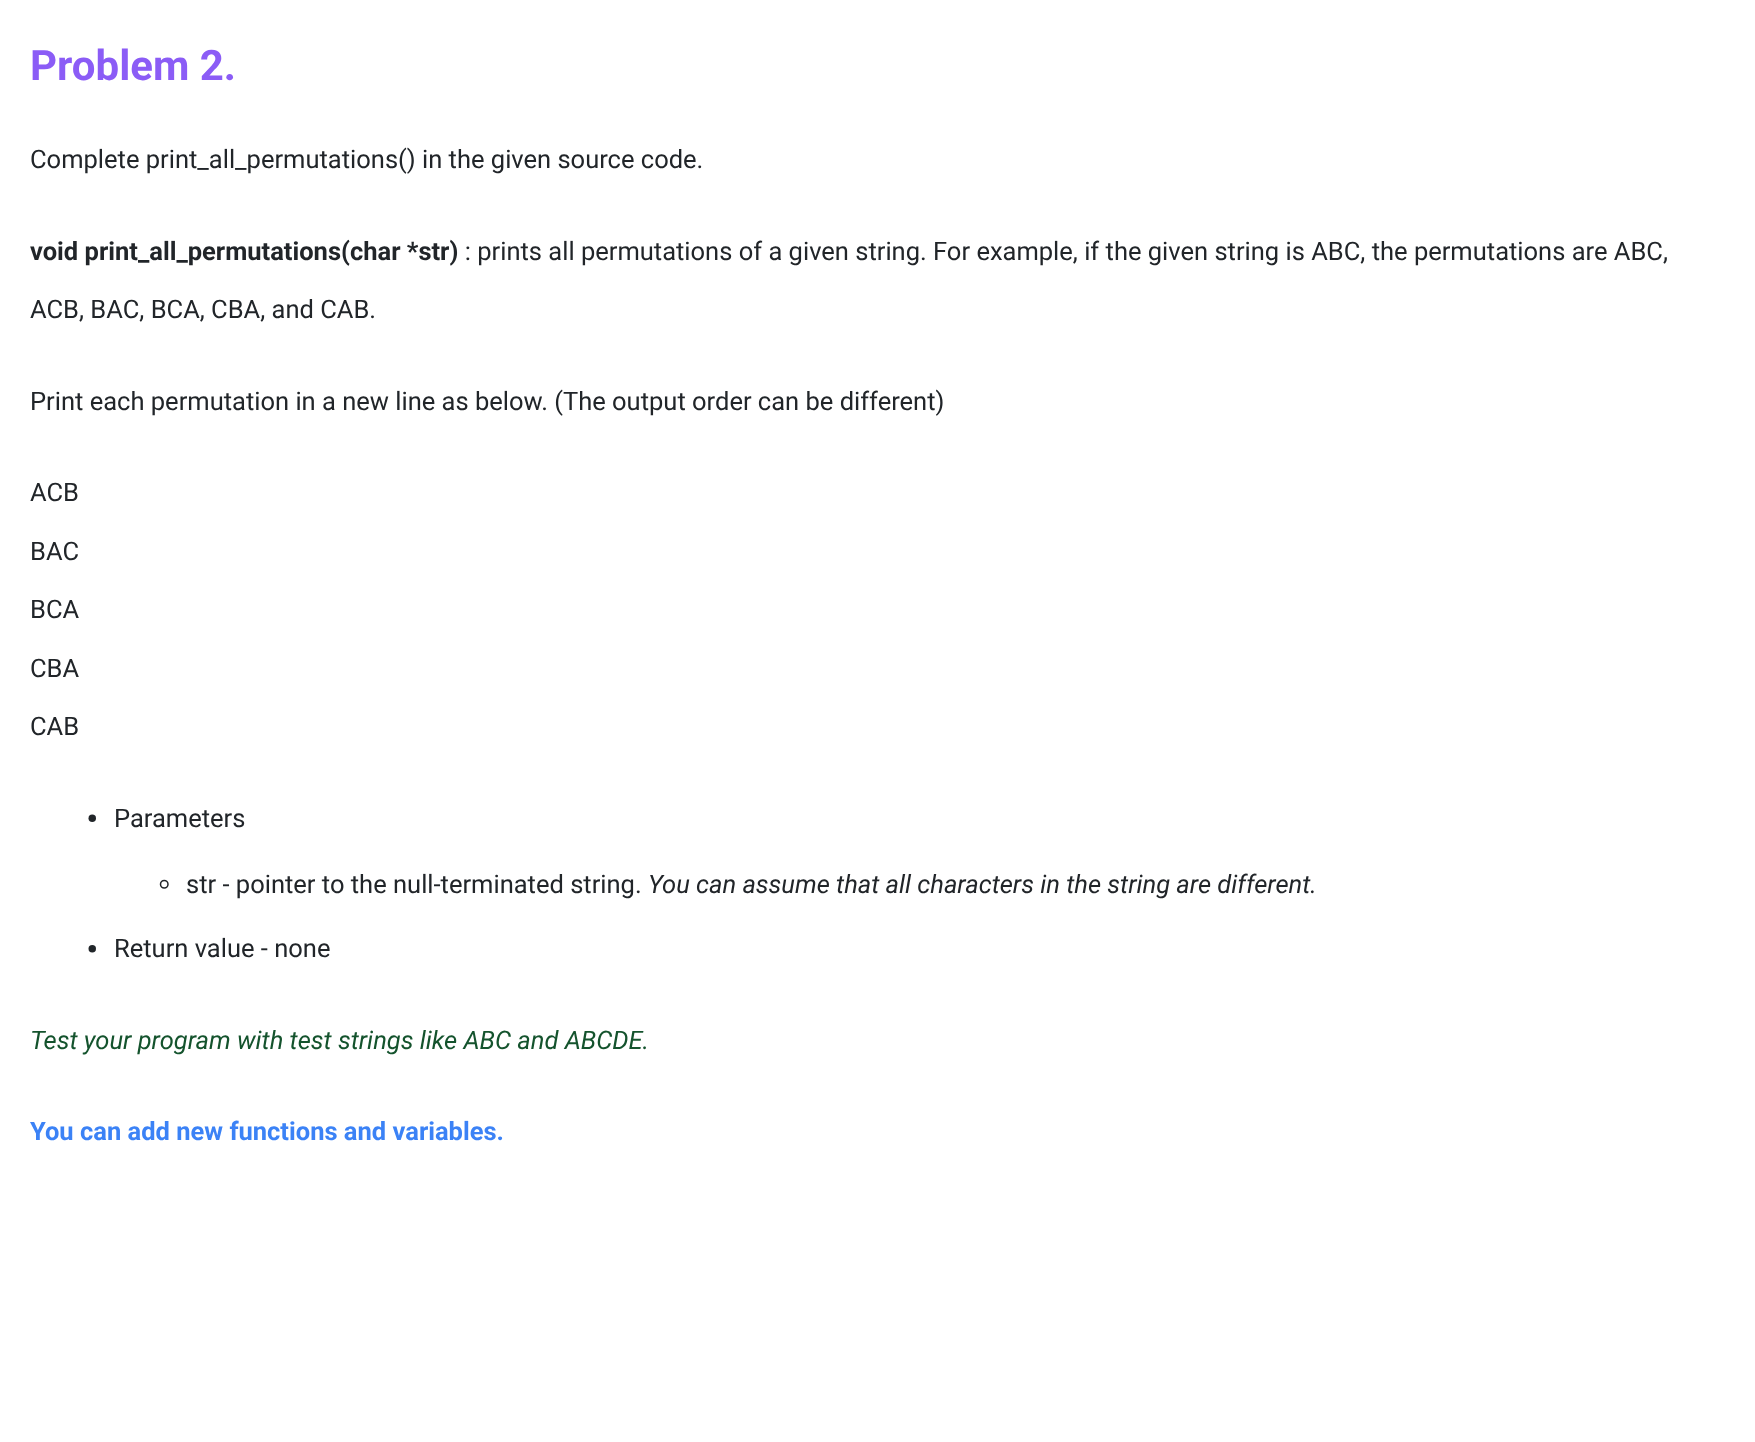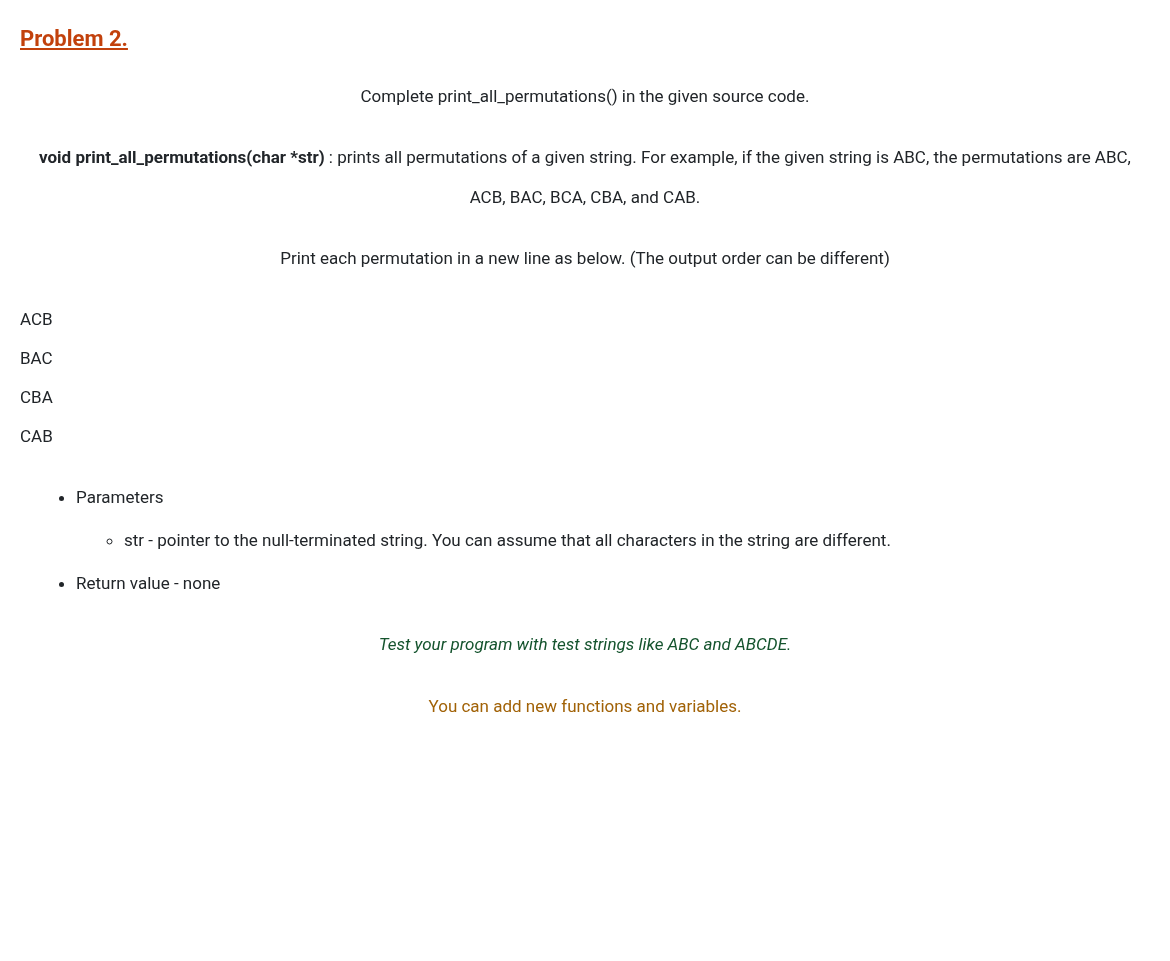--- a/index.html
+++ b/index.html
@@ -8,30 +8,28 @@
       margin: 0;
       padding: 20px;
       line-height: 1.7;
       font-size: 17px;
       background: #ffffff;
     }
     .content {
       max-width: 1130px;
     }
     h2 {
-      font-size: 22px;
+      font-size: 28px;
       font-weight: 700;
-      color: #c2410c;
+      color: #8b5cf6;
       margin: 0 0 20px 0;
-      text-decoration: underline;
     }
     p {
       margin: 0 0 22px 0;
       line-height: 2.3;
-      text-align: center;
     }
     .func-sig {
       font-weight: 700;
       margin-top: 24px;
     }
     .output-block {
       margin: 0 0 22px 0;
       line-height: 2.3;
     }
     .output-line {
@@ -45,49 +43,51 @@
     ul.inner {
       list-style-type: circle;
       margin: 4px 0;
       padding-left: 48px;
     }
     li {
       margin-bottom: 4px;
       line-height: 2.3;
     }
     .italic {
+      font-style: italic;
     }
     .blue-italic {
       color: #14532d;
       font-style: italic;
       margin: 0 0 22px 0;
     }
     .blue-bold {
-      color: #a16207;
-      font-weight: 400;
+      color: #3b82f6;
+      font-weight: 700;
       margin: 0 0 22px 0;
     }
   </style>
 </head>
 <body>
 
 <div class="content">
   <h2>Problem 2.</h2>
 
   <p>Complete print_all_permutations() in the given source code.</p>
 
   <p>
     <span class="func-sig">void print_all_permutations(char *str)</span><span> : prints all permutations of a given string. For example, if the given string is ABC, the permutations are ABC, ACB, BAC, BCA, CBA, and CAB.</span>
   </p>
 
   <p>Print each permutation in a new line as below. (The output order can be different)</p>
 
   <div class="output-block">
     <span class="output-line">ACB</span>
     <span class="output-line">BAC</span>
+    <span class="output-line">BCA</span>
     <span class="output-line">CBA</span>
     <span class="output-line">CAB</span>
   </div>
 
   <ul class="outer">
     <li>
       <span>Parameters</span>
       <ul class="inner">
         <li>
           <span>str - pointer to the null-terminated string. </span><span class="italic">You can assume that all characters in the string are different.</span>

